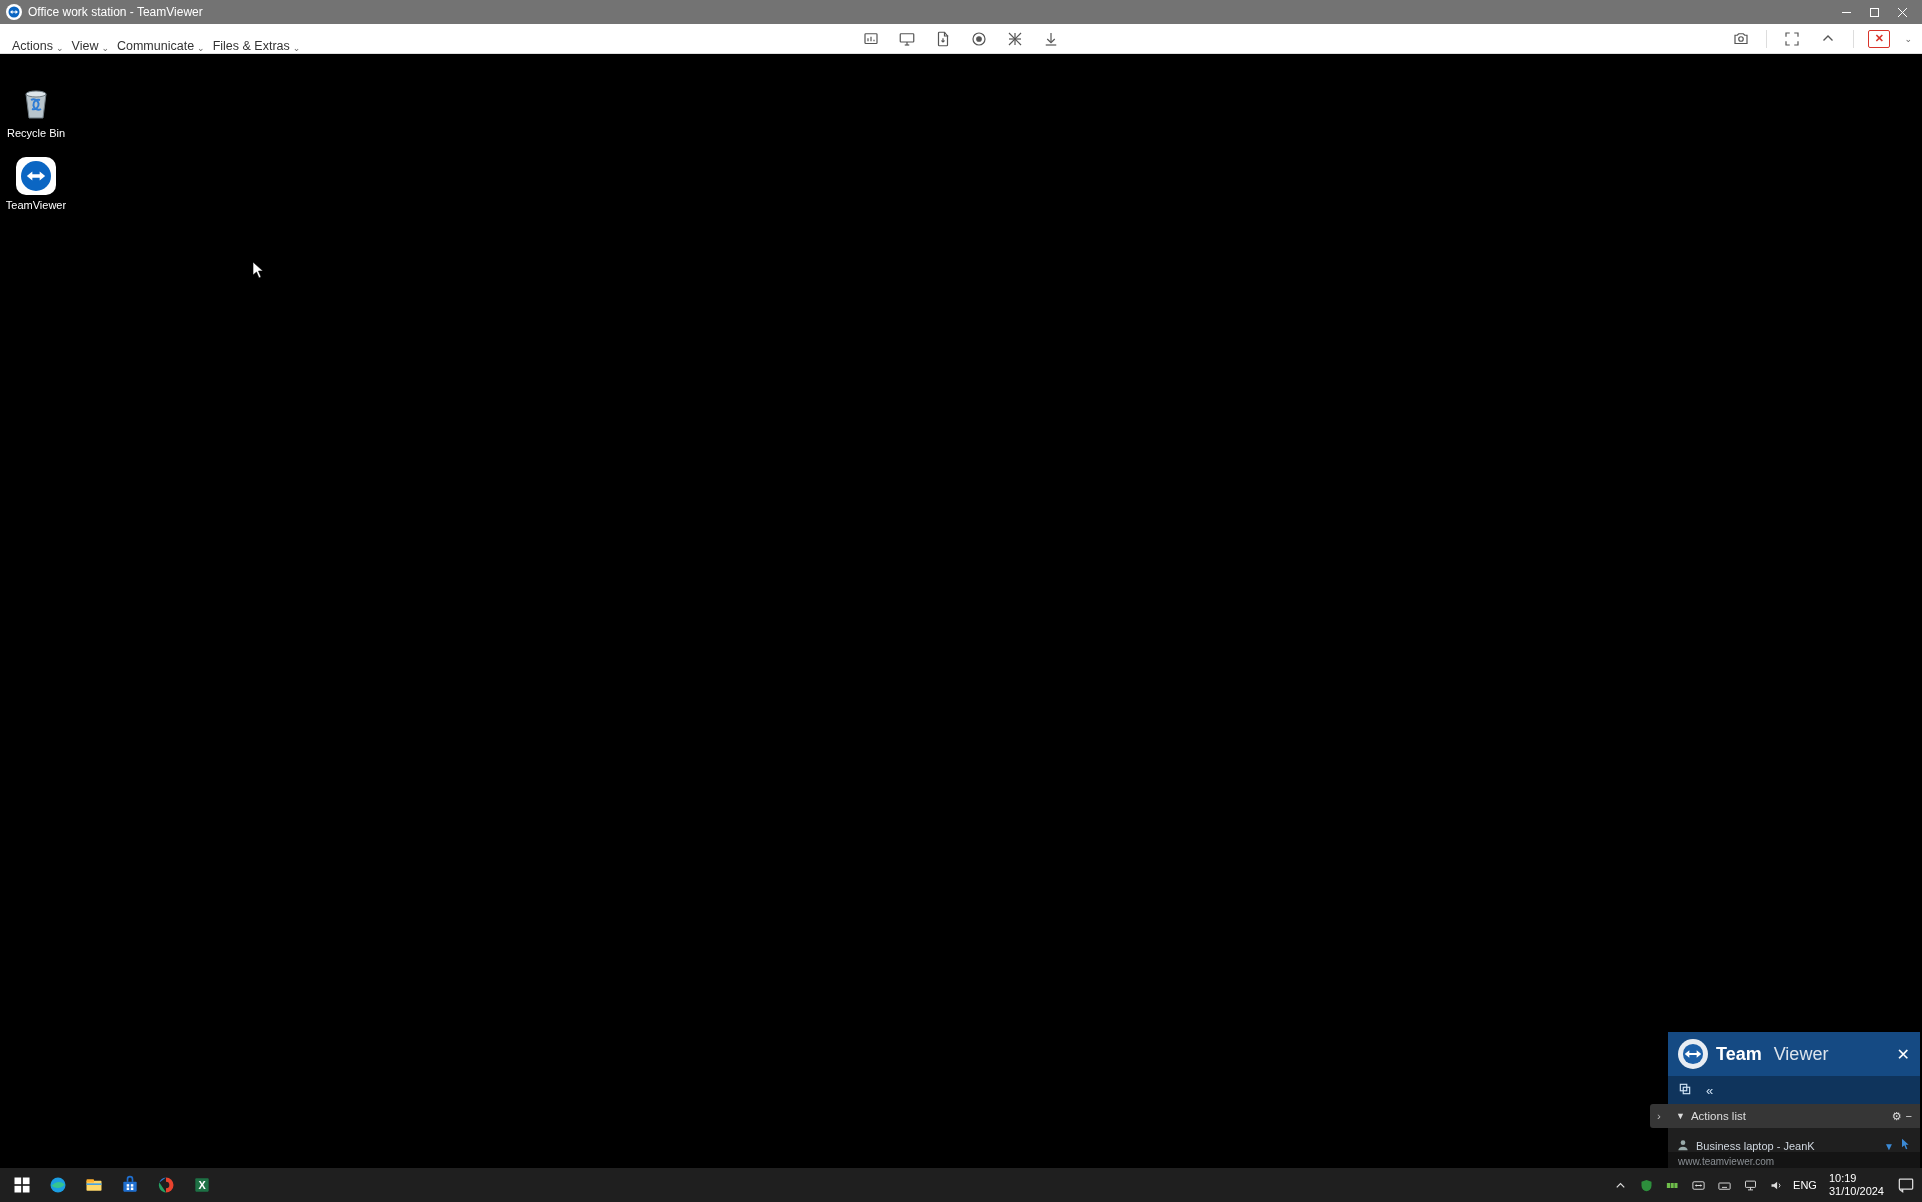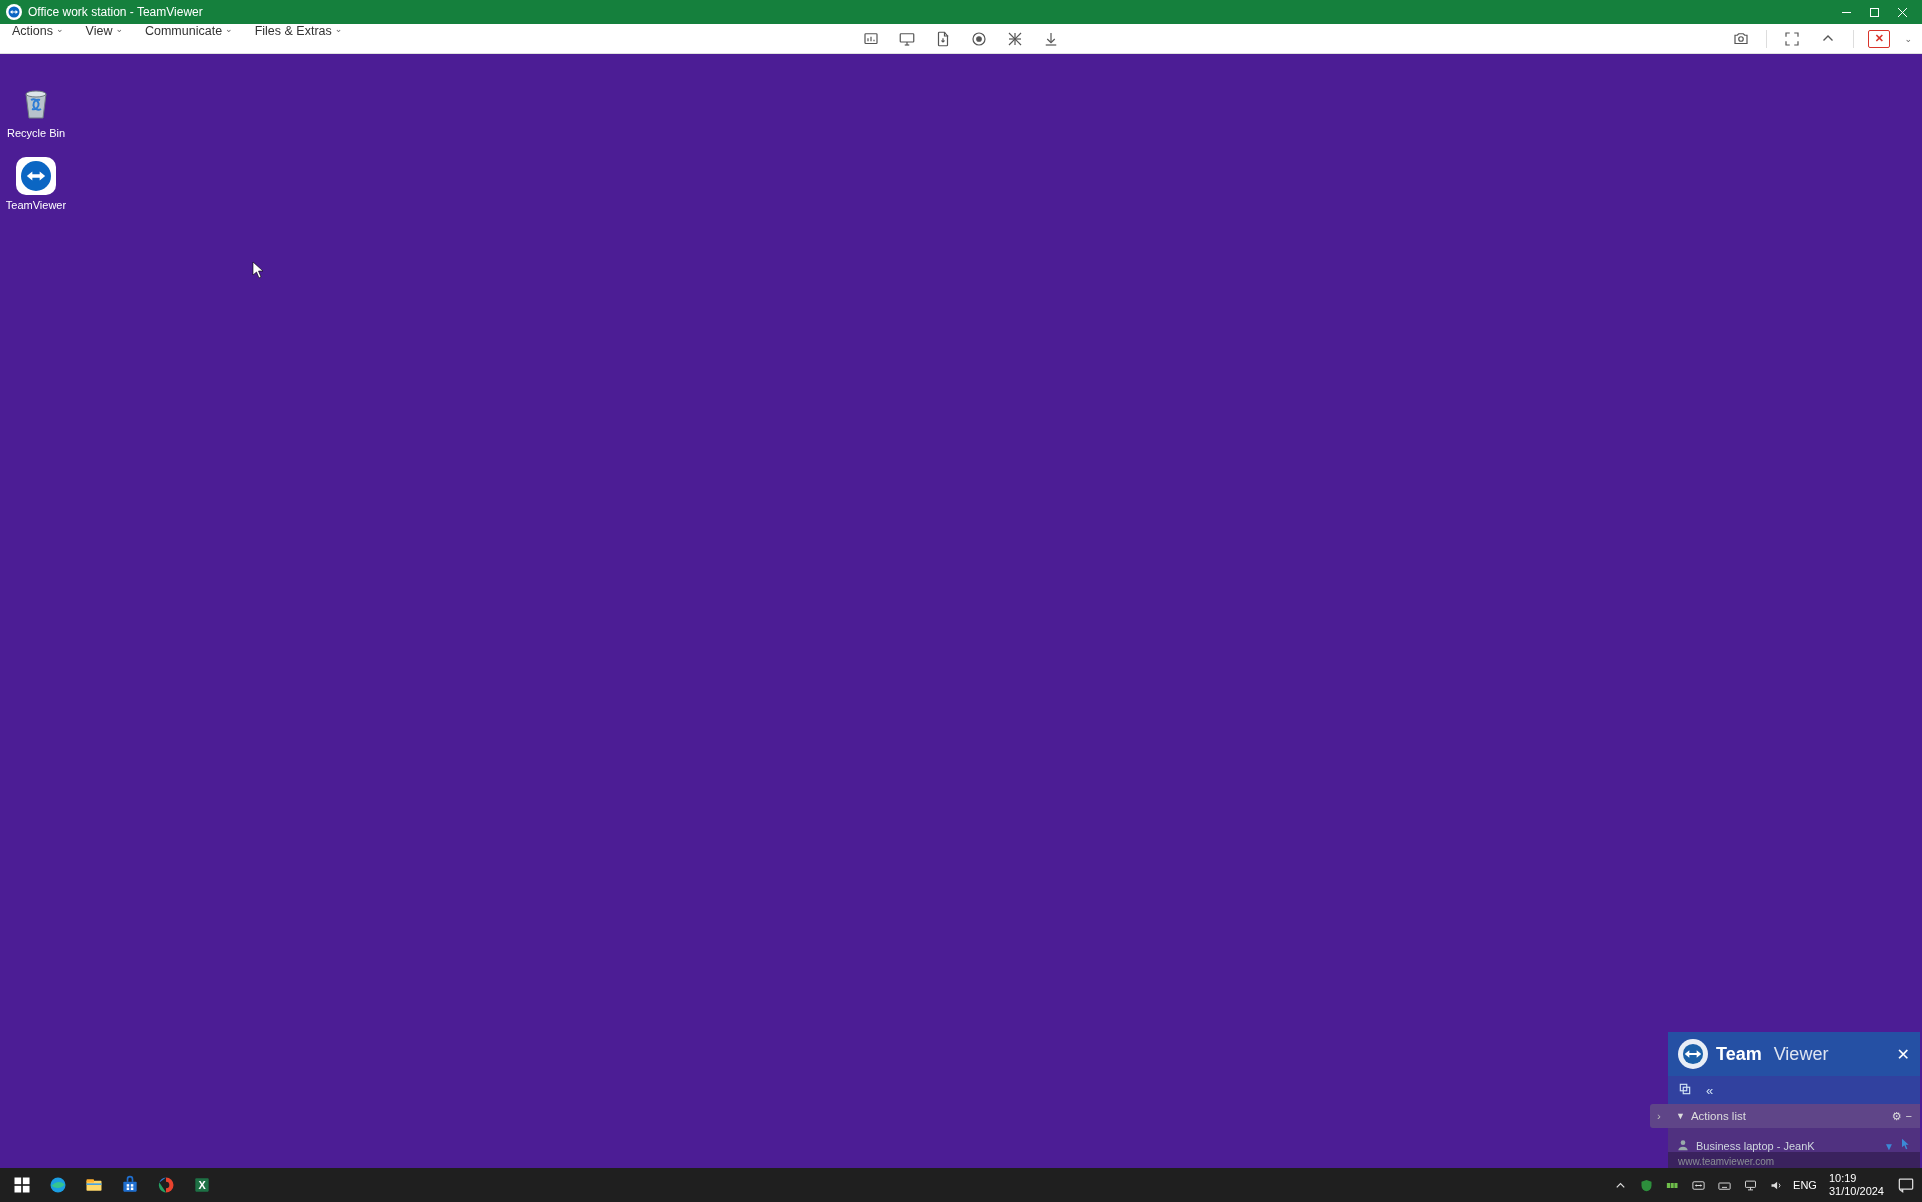--- a/index.html
+++ b/index.html
@@ -1,21 +1,21 @@
 <!DOCTYPE html>
 <html><head>
 <meta charset="utf-8">
 <style>
 * { margin: 0; padding: 0; box-sizing: border-box; font-family: "Segoe UI", Tahoma, sans-serif; }
 html, body { width: 1922px; height: 1202px; overflow: hidden; background: #fff; }
 
 
 .titlebar {
   height: 16px;
-  background: #15803d;
+  background: #737373;
   color: #fff;
   display: flex;
   align-items: center;
   padding: 12px 6px;
   font-size: 12px;
 }
 .titlebar .tv-logo {
   width: 16px; height: 16px;
   background: #fff;
   border-radius: 50%;
@@ -35,24 +35,24 @@
 .toolbar {
   height: 30px;
   background: #fff;
   display: flex;
   align-items: center;
   border-bottom: 1px solid #e0e0e0;
   font-size: 12.5px;
   color: #333;
 }
 .toolbar .menu-item {
-  padding: 0 11px;
+  padding: 0 4px;
   height: 100%;
   display: flex;
-  align-items: flex-start;
+  align-items: flex-end;
   gap: 3px;
 }
 .toolbar .menu-item:first-child { padding-left: 12px; }
 .toolbar .chev { font-size: 9px; color: #666; }
 
 .toolbar .center-icons {
   position: absolute;
   left: 50%;
   transform: translateX(-50%);
   display: flex;
@@ -78,21 +78,21 @@
   border-radius: 2px;
   display: flex; align-items: center; justify-content: center;
   color: #d9342b;
   font-size: 11px;
   font-weight: bold;
 }
 
 
 .remote-wrap {
   height: 1148px;
-  background: #4c1d95;
+  background: #000000;
   position: relative;
 }
 
 
 .desk-icon {
   position: absolute;
   width: 70px;
   text-align: center;
   color: #fff;
   font-size: 11px;

